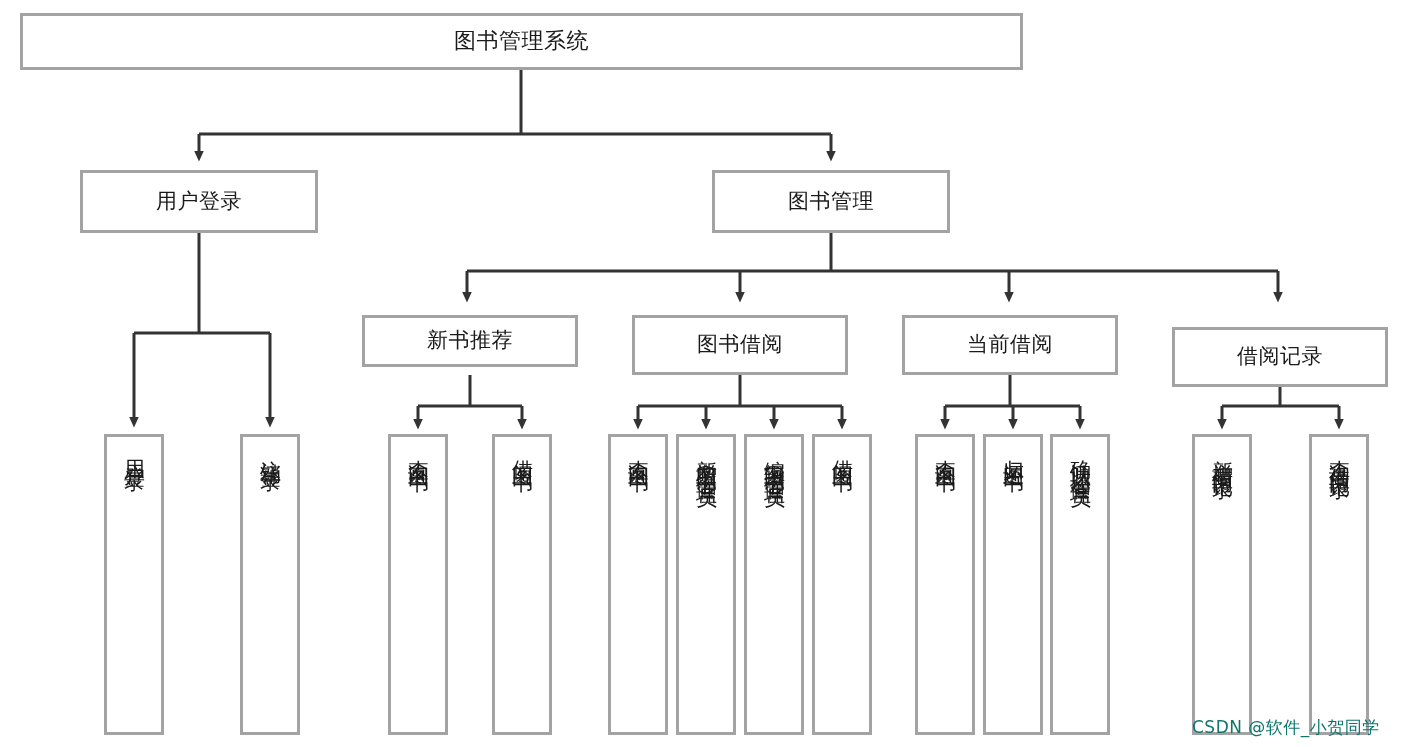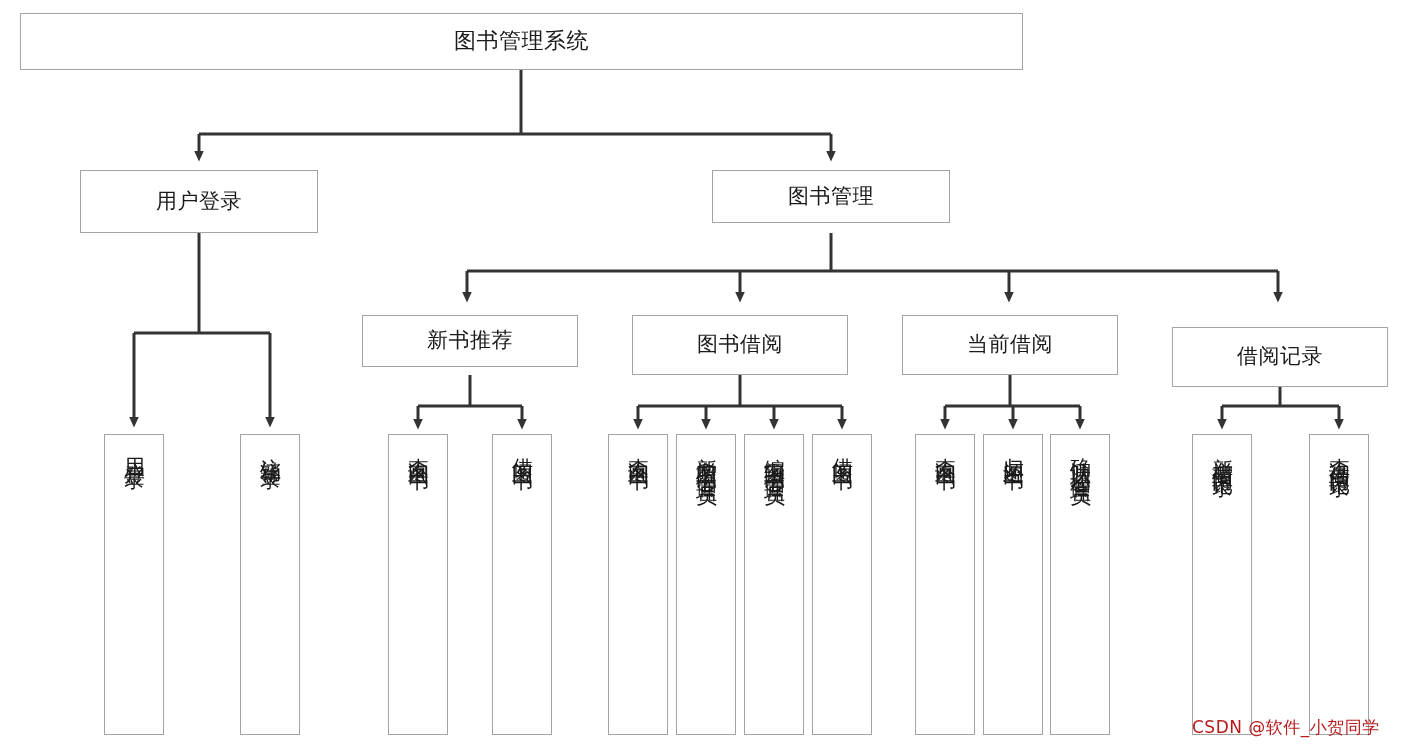--- a/index.html
+++ b/index.html
@@ -22,21 +22,21 @@
     position: absolute;
     left: 0;
     top: 0;
     width: 1405px;
     height: 747px;
     pointer-events: none;
   }
   .node {
     position: absolute;
     box-sizing: border-box;
-    border: 1px solid #a3a3a3;
+    border: 3px solid #a3a3a3;
     background: #ffffff;
     display: flex;
     align-items: center;
     justify-content: center;
     color: #1a1a1a;
   }
   .node .label {
     text-align: center;
     line-height: 1.12;
     white-space: nowrap;
@@ -59,21 +59,21 @@
     text-orientation: upright;
     font-size: 21px;
     line-height: 1;
     letter-spacing: 4px;
     white-space: nowrap;
     margin: 0 auto;
   }
   .watermark {
     position: absolute;
     font-size: 17px;
-    color: #b91c1c;
+    color: #0f766e;
     white-space: nowrap;
     letter-spacing: 0.5px;
   }
 </style>
 </head>
 <body>
 
 <div id="canvas">
 
   <svg class="connectors" viewBox="0 0 1405 747">
@@ -127,21 +127,21 @@
   </svg>
 
   <div class="node h root" style="left:20px; top:13px; width:1003px; height:57px;">
     <span class="label">图书管理系统</span>
   </div>
 
   <div class="node h" style="left:80px; top:170px; width:238px; height:63px;">
     <span class="label">用户登录</span>
   </div>
 
-  <div class="node h" style="left:712px; top:170px; width:238px; height:53px;">
+  <div class="node h" style="left:712px; top:170px; width:238px; height:63px;">
     <span class="label">图书管理</span>
   </div>
 
   <div class="node h" style="left:362px; top:315px; width:216px; height:52px;">
     <span class="label">新书推荐</span>
   </div>
 
   <div class="node h" style="left:902px; top:315px; width:216px; height:60px;">
     <span class="label">当前借阅</span>
   </div>

